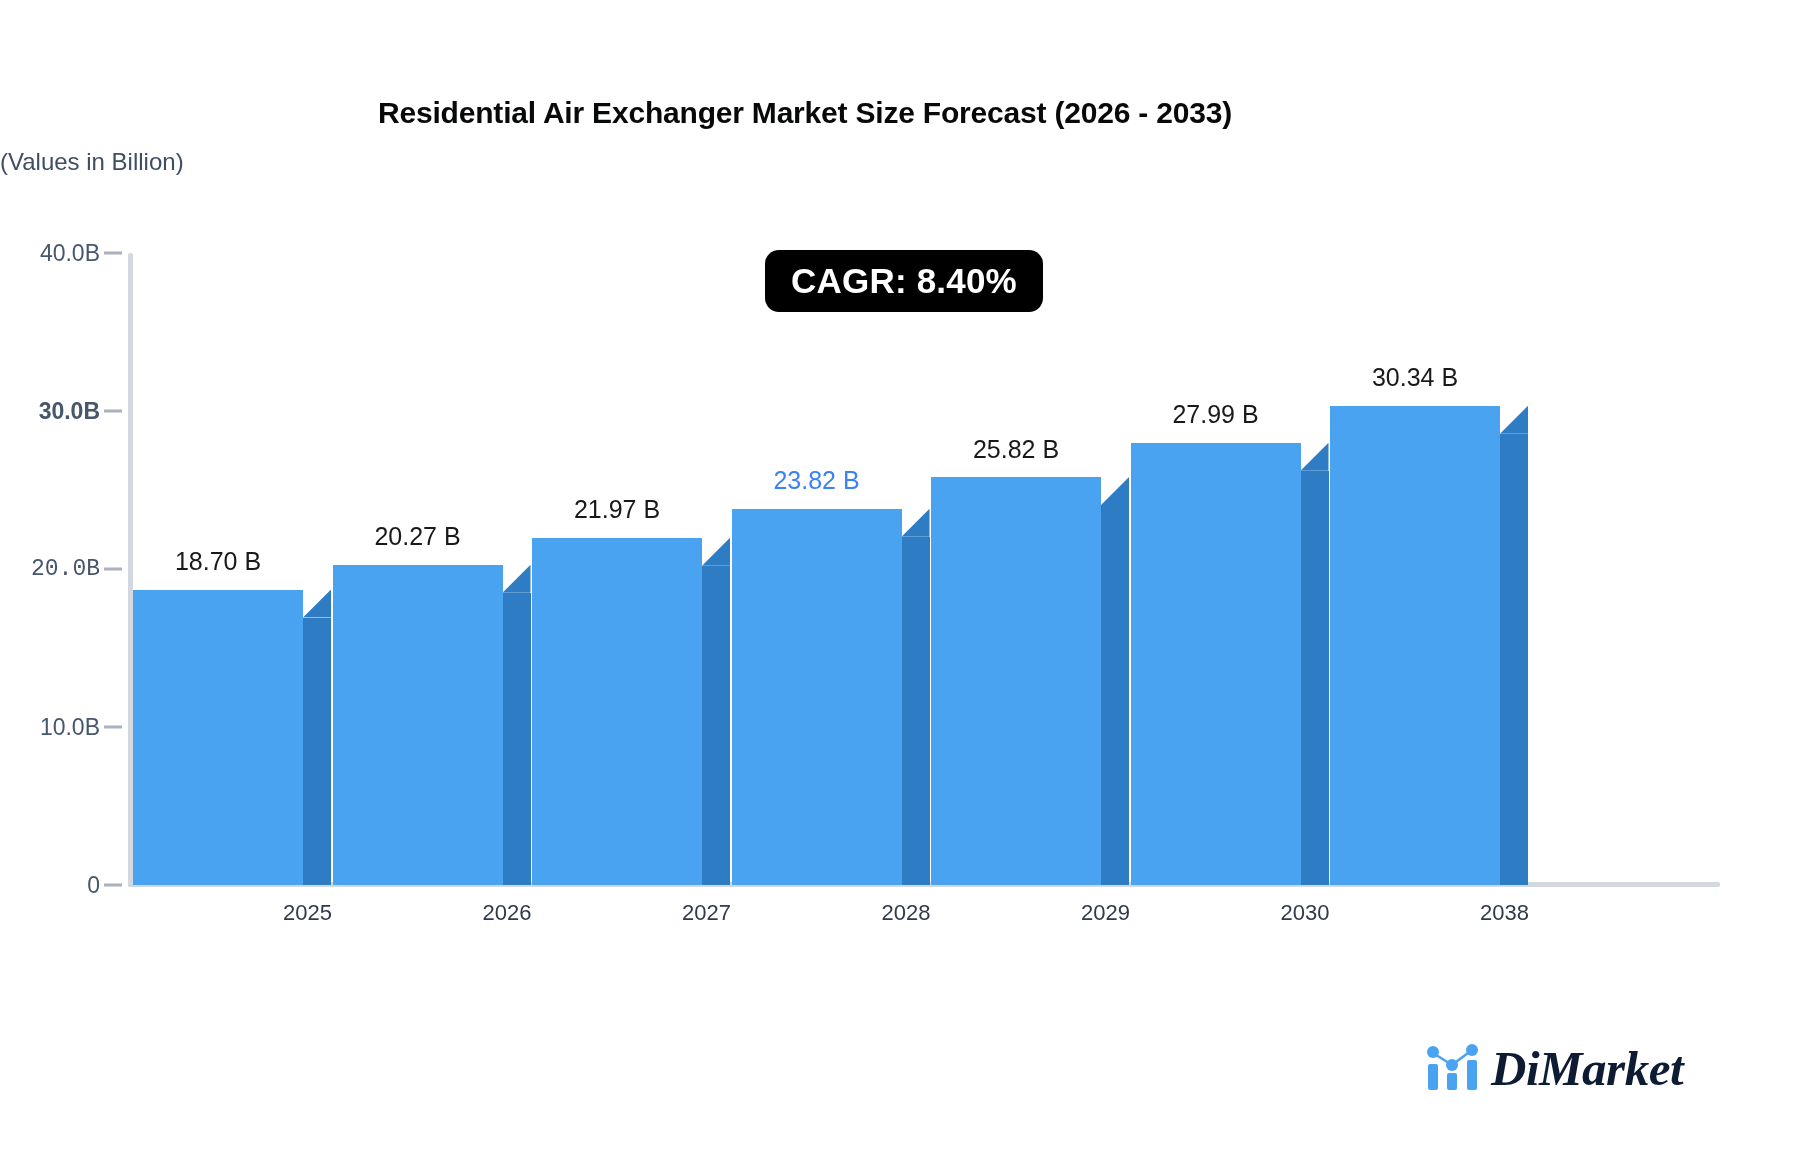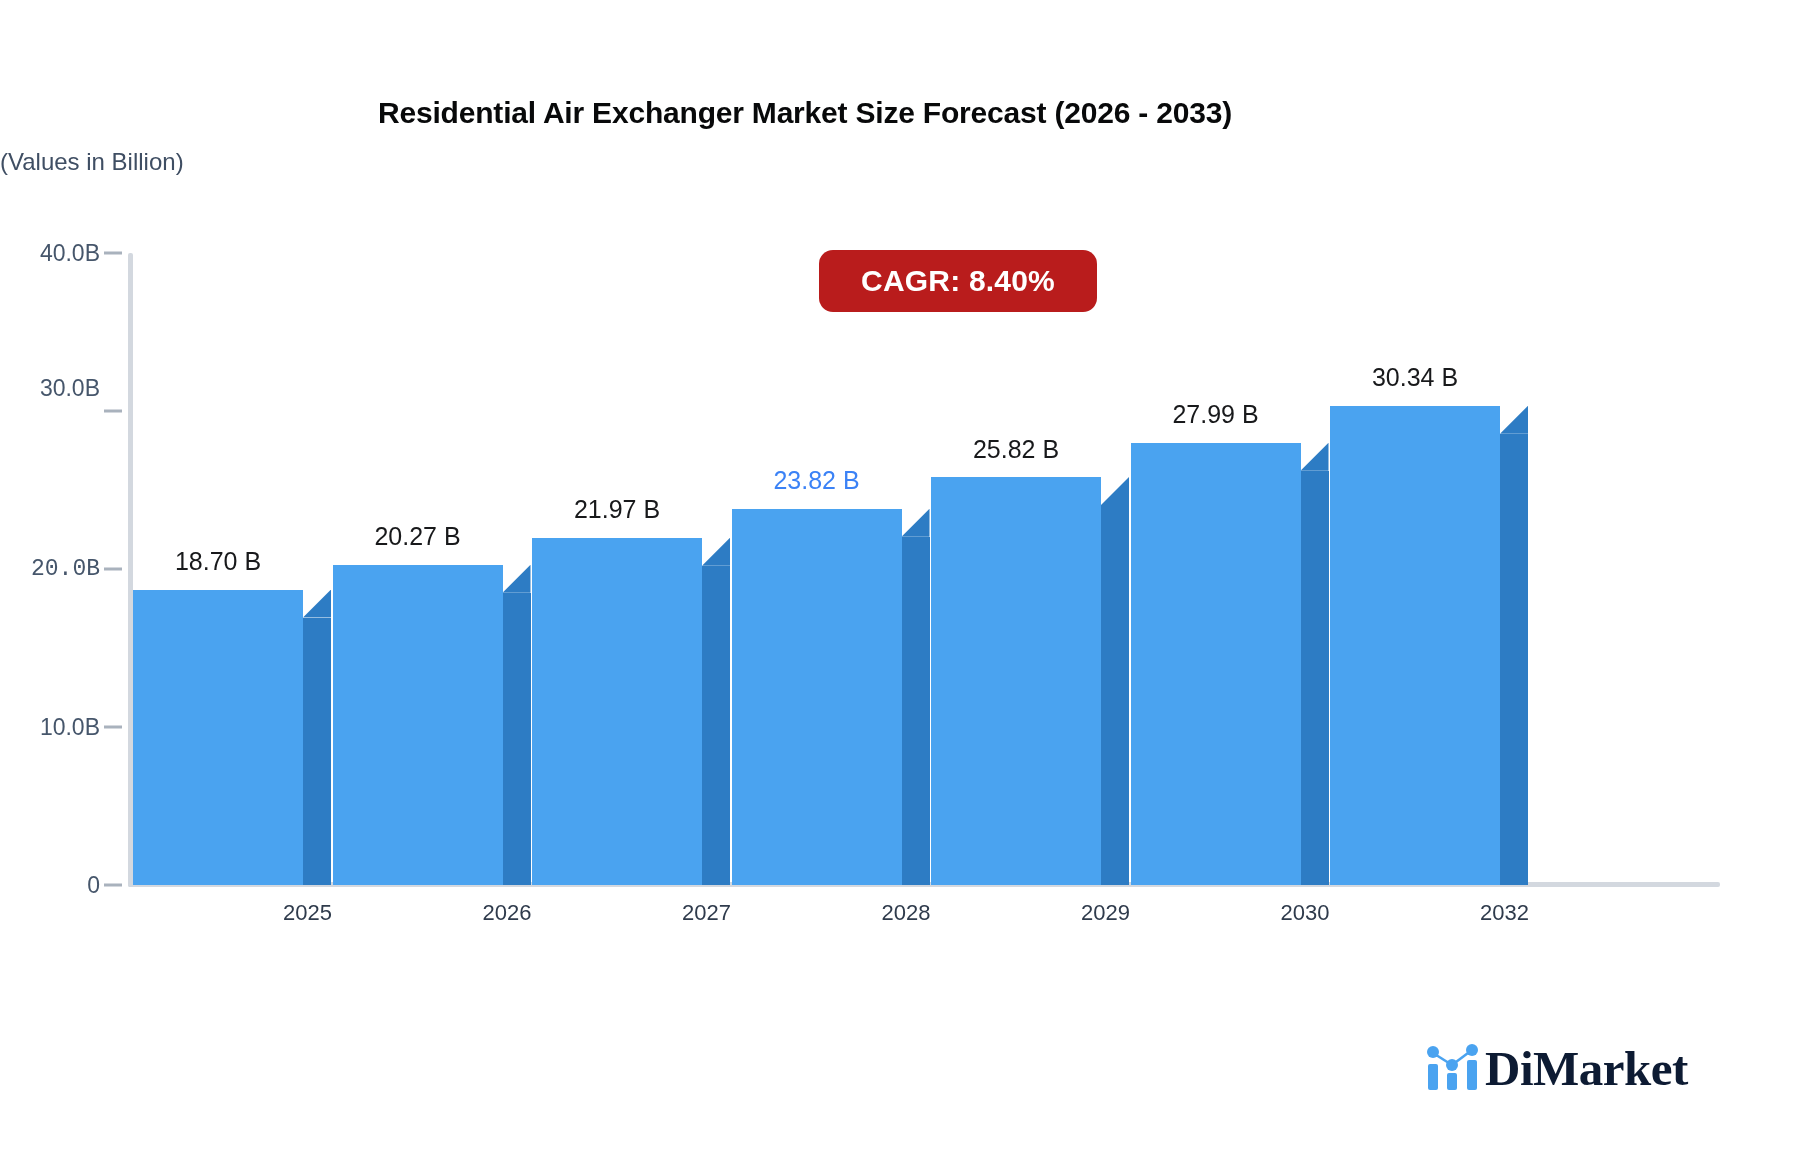--- a/index.html
+++ b/index.html
@@ -17,26 +17,26 @@
     text-align:center;
     font-size:30px; font-weight:bold; color:#08090a;
     letter-spacing:-0.2px;
   }
   #chart-subtitle {
     position:absolute; left:0; top:148px; width:1610px;
     text-align:left;
     font-size:24px; font-weight:normal; color:#3f4e63;
   }
   #cagr-badge {
-    position:absolute; left:819px; top:250px;
+    position:absolute; left:765px; top:250px;
     width:278px; height:62px;
-    background:#b91c1c;
+    background:#000000;
     border-radius:14px;
     display:flex; align-items:center; justify-content:center;
-    color:#ffffff; font-size:30px; font-weight:bold;
+    color:#ffffff; font-size:35px; font-weight:bold;
     letter-spacing:0.2px;
   }
   #y-axis-line {
     position:absolute; left:128px; top:253px;
     width:5px; height:634px;
     background:#d3d8df;
     border-radius:2px;
   }
   #x-axis-line {
     position:absolute; left:128px; top:882px;
@@ -86,21 +86,21 @@
   .bar-label {
     position:absolute;
     width:230px; text-align:center;
     font-size:25px; color:#18191b;
     transform:translateY(-100%);
   }
 
   
   #logo {
     position:absolute; left:1425px; top:1040px;
-    display:flex; align-items:center; gap:4px;
+    display:flex; align-items:center; gap:10px;font-style:italic;
   }
   #logo-mark { display:block; }
   #logo-text {
     font-family:"Liberation Serif", serif;
     font-size:49px; font-weight:bold;
     color:#0d1b33; letter-spacing:-0.5px;
     line-height:1;
   }
 </style>
 </head>
@@ -114,33 +114,33 @@
 
 <div id="y-axis-line"></div>
 <div id="x-axis-line"></div>
 <div id="y-ticks">
     <div class="y-tick-label" style="top: 885px;">0</div>
     <div class="y-tick-mark" style="top: 885px;"></div>
     <div class="y-tick-label" style="top: 727px;">10.0B</div>
     <div class="y-tick-mark" style="top: 727px;"></div>
     <div class="y-tick-label" style="top: 569px; font-family: Liberation Mono, monospace;">20.0B</div>
     <div class="y-tick-mark" style="top: 569px;"></div>
-    <div class="y-tick-label" style="top: 388px;">30.0B</div>
+    <div class="y-tick-label" style="top: 411px; font-weight: bold;">30.0B</div>
     <div class="y-tick-mark" style="top: 411px;"></div>
     <div class="y-tick-label" style="top: 253px;">40.0B</div>
     <div class="y-tick-mark" style="top: 253px;"></div>
   </div>
 <div id="x-ticks">
     <div class="x-tick-label" style="left: 132px;">2025</div>
     <div class="x-tick-label" style="left: 331.5px;">2026</div>
     <div class="x-tick-label" style="left: 531px;">2027</div>
     <div class="x-tick-label" style="left: 730.5px;">2028</div>
     <div class="x-tick-label" style="left: 930px;">2029</div>
     <div class="x-tick-label" style="left: 1129.5px;">2030</div>
-    <div class="x-tick-label" style="left: 1329px;">2032</div>
+    <div class="x-tick-label" style="left: 1329px;">2038</div>
   </div>
 
 <div id="bars">
     <div class="bar-group" style="left: 133px; top: 589.54px; width: 170px; height: 295.46px;">
       <div class="bar-front" style="height: 295.46px; background: rgb(74, 163, 240);"></div>
       <div class="bar-side" style="left: 170px; height: 267.46px; background: rgb(45, 124, 196);"></div>
       <div class="bar-top" style="left: 170px; top: 0px; height: 28px; background: rgb(45, 124, 196); clip-path: polygon(0px 100%, 100% 0px, 100% 100%);"></div>
     </div>
     <div class="bar-label" style="left: 103px; top: 575.54px; color: rgb(24, 25, 27);">18.70 B</div>
     <div class="bar-group" style="left: 332.5px; top: 564.734px; width: 170px; height: 320.266px;">

